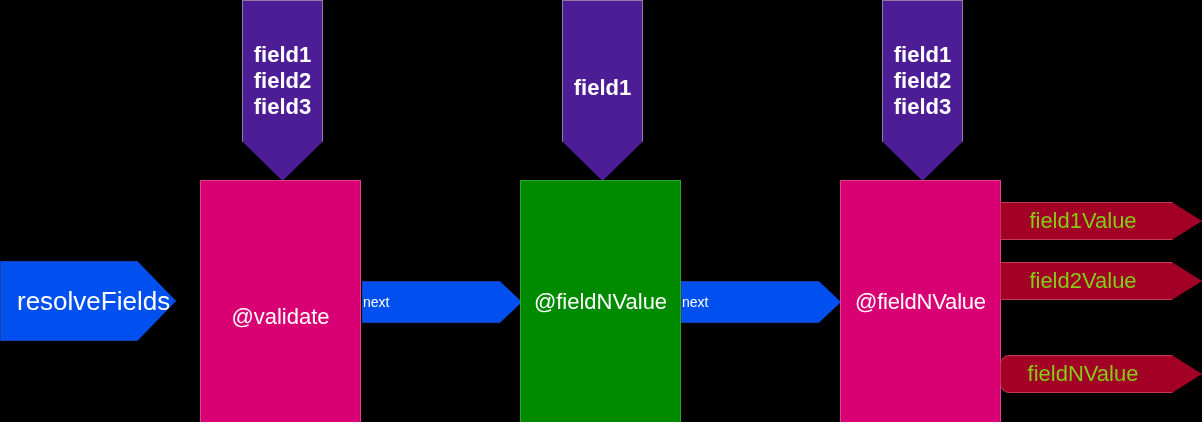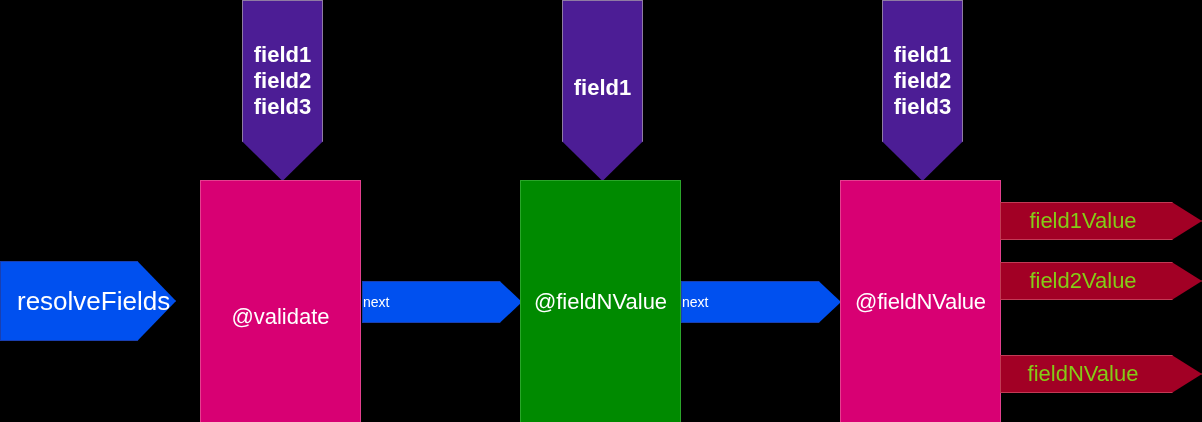--- a/index.html
+++ b/index.html
@@ -128,21 +128,21 @@
     justify-content: center;
     white-space: nowrap;
     padding-right: 36px;
     left: 1000px;
     width: 202px;
     height: 38px;
     clip-path: polygon(0 0, 85% 0, 100% 50%, 85% 100%, 0 100%);
   }
   .out-1 { top: 202px; }
   .out-2 { top: 262px; }
-  .out-3 { top: 355px; }
+  .out-3 { top: 355px; border-radius: 9px; }
 </style>
 </head>
 <body>
 
 <div id="stage">
 
   <div class="tag-down tag-f123-a">
     <span class="tlbl">field1<br>field2<br>field3</span>
   </div>
 

